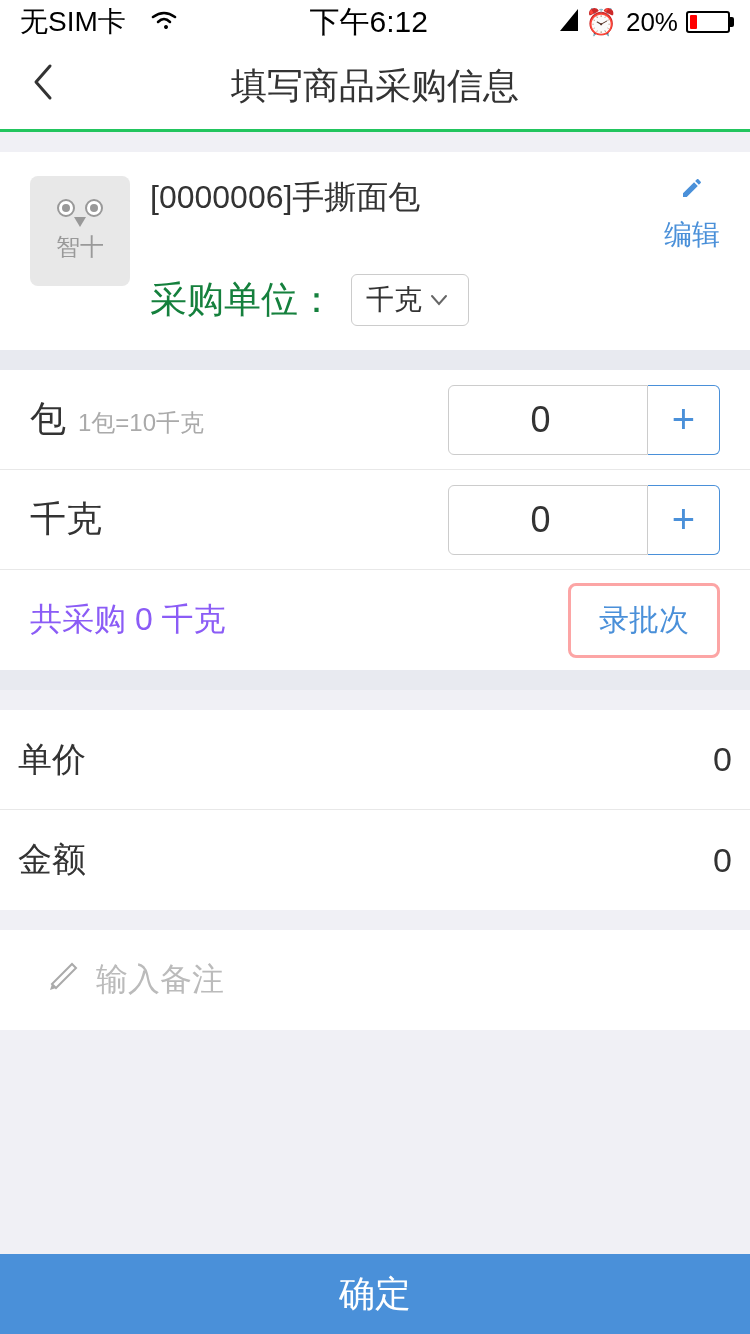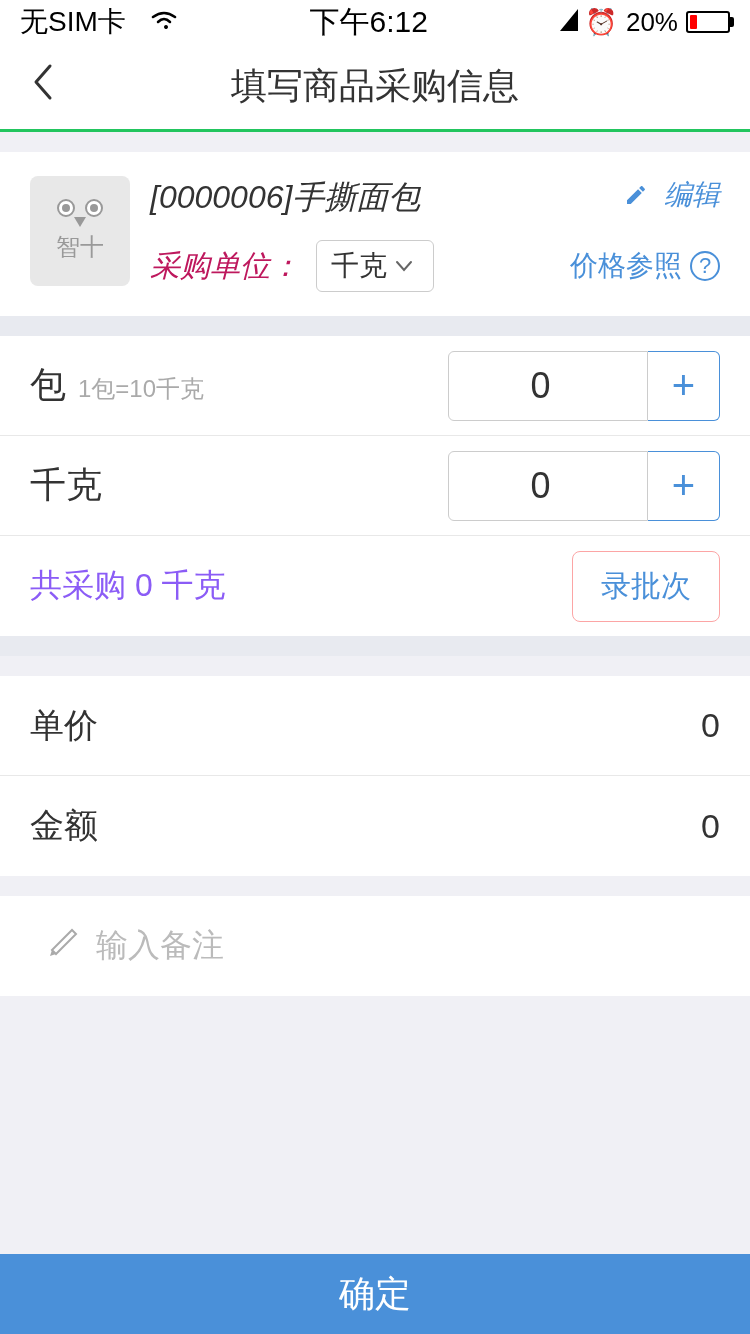--- a/index.html
+++ b/index.html
@@ -73,47 +73,46 @@
       display: flex;
       align-items: flex-start;
       gap: 20px;
     }
     .product-info {
       flex: 1;
     }
     .product-header {
       display: flex;
       align-items: flex-start;
-      font-style: italic;
     }
     .product-name {
       font-size: 32px;
       color: #333;
       font-weight: 500;
       flex: 1;
     }
     .edit-btn {
       font-size: 28px;
       color: #4a90d9;
       display: flex;
       align-items: center;
       gap: 16px;
       cursor: pointer;
       white-space: nowrap;
+      flex-direction: column;
     }
     .purchase-unit {
       display: flex;
       align-items: center;
       gap: 16px;
       margin-top: 20px;
     }
     .unit-label {
-      font-size: 30px;
-      color: #be185d;
-      font-style: italic;
+      font-size: 37px;
+      color: #15803d;
     }
     .unit-select {
       border: 1px solid #ccc;
       border-radius: 6px;
       padding: 6px 20px 6px 14px;
       font-size: 28px;
       color: #333;
       background: #fff;
       display: flex;
       align-items: center;
@@ -209,39 +208,39 @@
       align-items: center;
       justify-content: space-between;
       padding: 0 30px;
       height: 100px;
     }
     .summary-text {
       font-size: 32px;
       color: #8b5cf6;
     }
     .record-btn {
-      border: 1px solid #fca5a5;
+      border: 3px solid #fca5a5;
       border-radius: 8px;
       padding: 14px 28px;
       font-size: 30px;
       color: #4a90d9;
       background: #fff;
       cursor: pointer;
     }
 
     
     .price-section {
       background: #fff;
       margin-top: 20px;
     }
     .price-row {
       display: flex;
       align-items: center;
       justify-content: space-between;
-      padding: 0 30px;
+      padding: 0 18px;
       height: 100px;
       border-bottom: 1px solid #e8e8e8;
     }
     .price-row:last-child {
       border-bottom: none;
     }
     .price-label {
       font-size: 34px;
       color: #333;
     }
@@ -382,24 +381,20 @@
       </div>
     </div>
     <div class="purchase-unit">
       <span class="unit-label">采购单位：</span>
       <div class="unit-select">
         <span>千克</span>
         <svg width="18" height="12" viewBox="0 0 18 12">
           <polyline points="2,2 9,10 16,2" fill="none" stroke="#666" stroke-width="2" stroke-linecap="round"></polyline>
         </svg>
       </div>
-      <div class="price-ref">
-        <span>价格参照</span>
-        <div class="price-ref-circle">?</div>
-      </div>
     </div>
   </div>
 </div>
 
 <div class="section-divider"></div>
 
 <div class="input-section">
 
   <div class="input-row">
     <div class="input-label-group">

